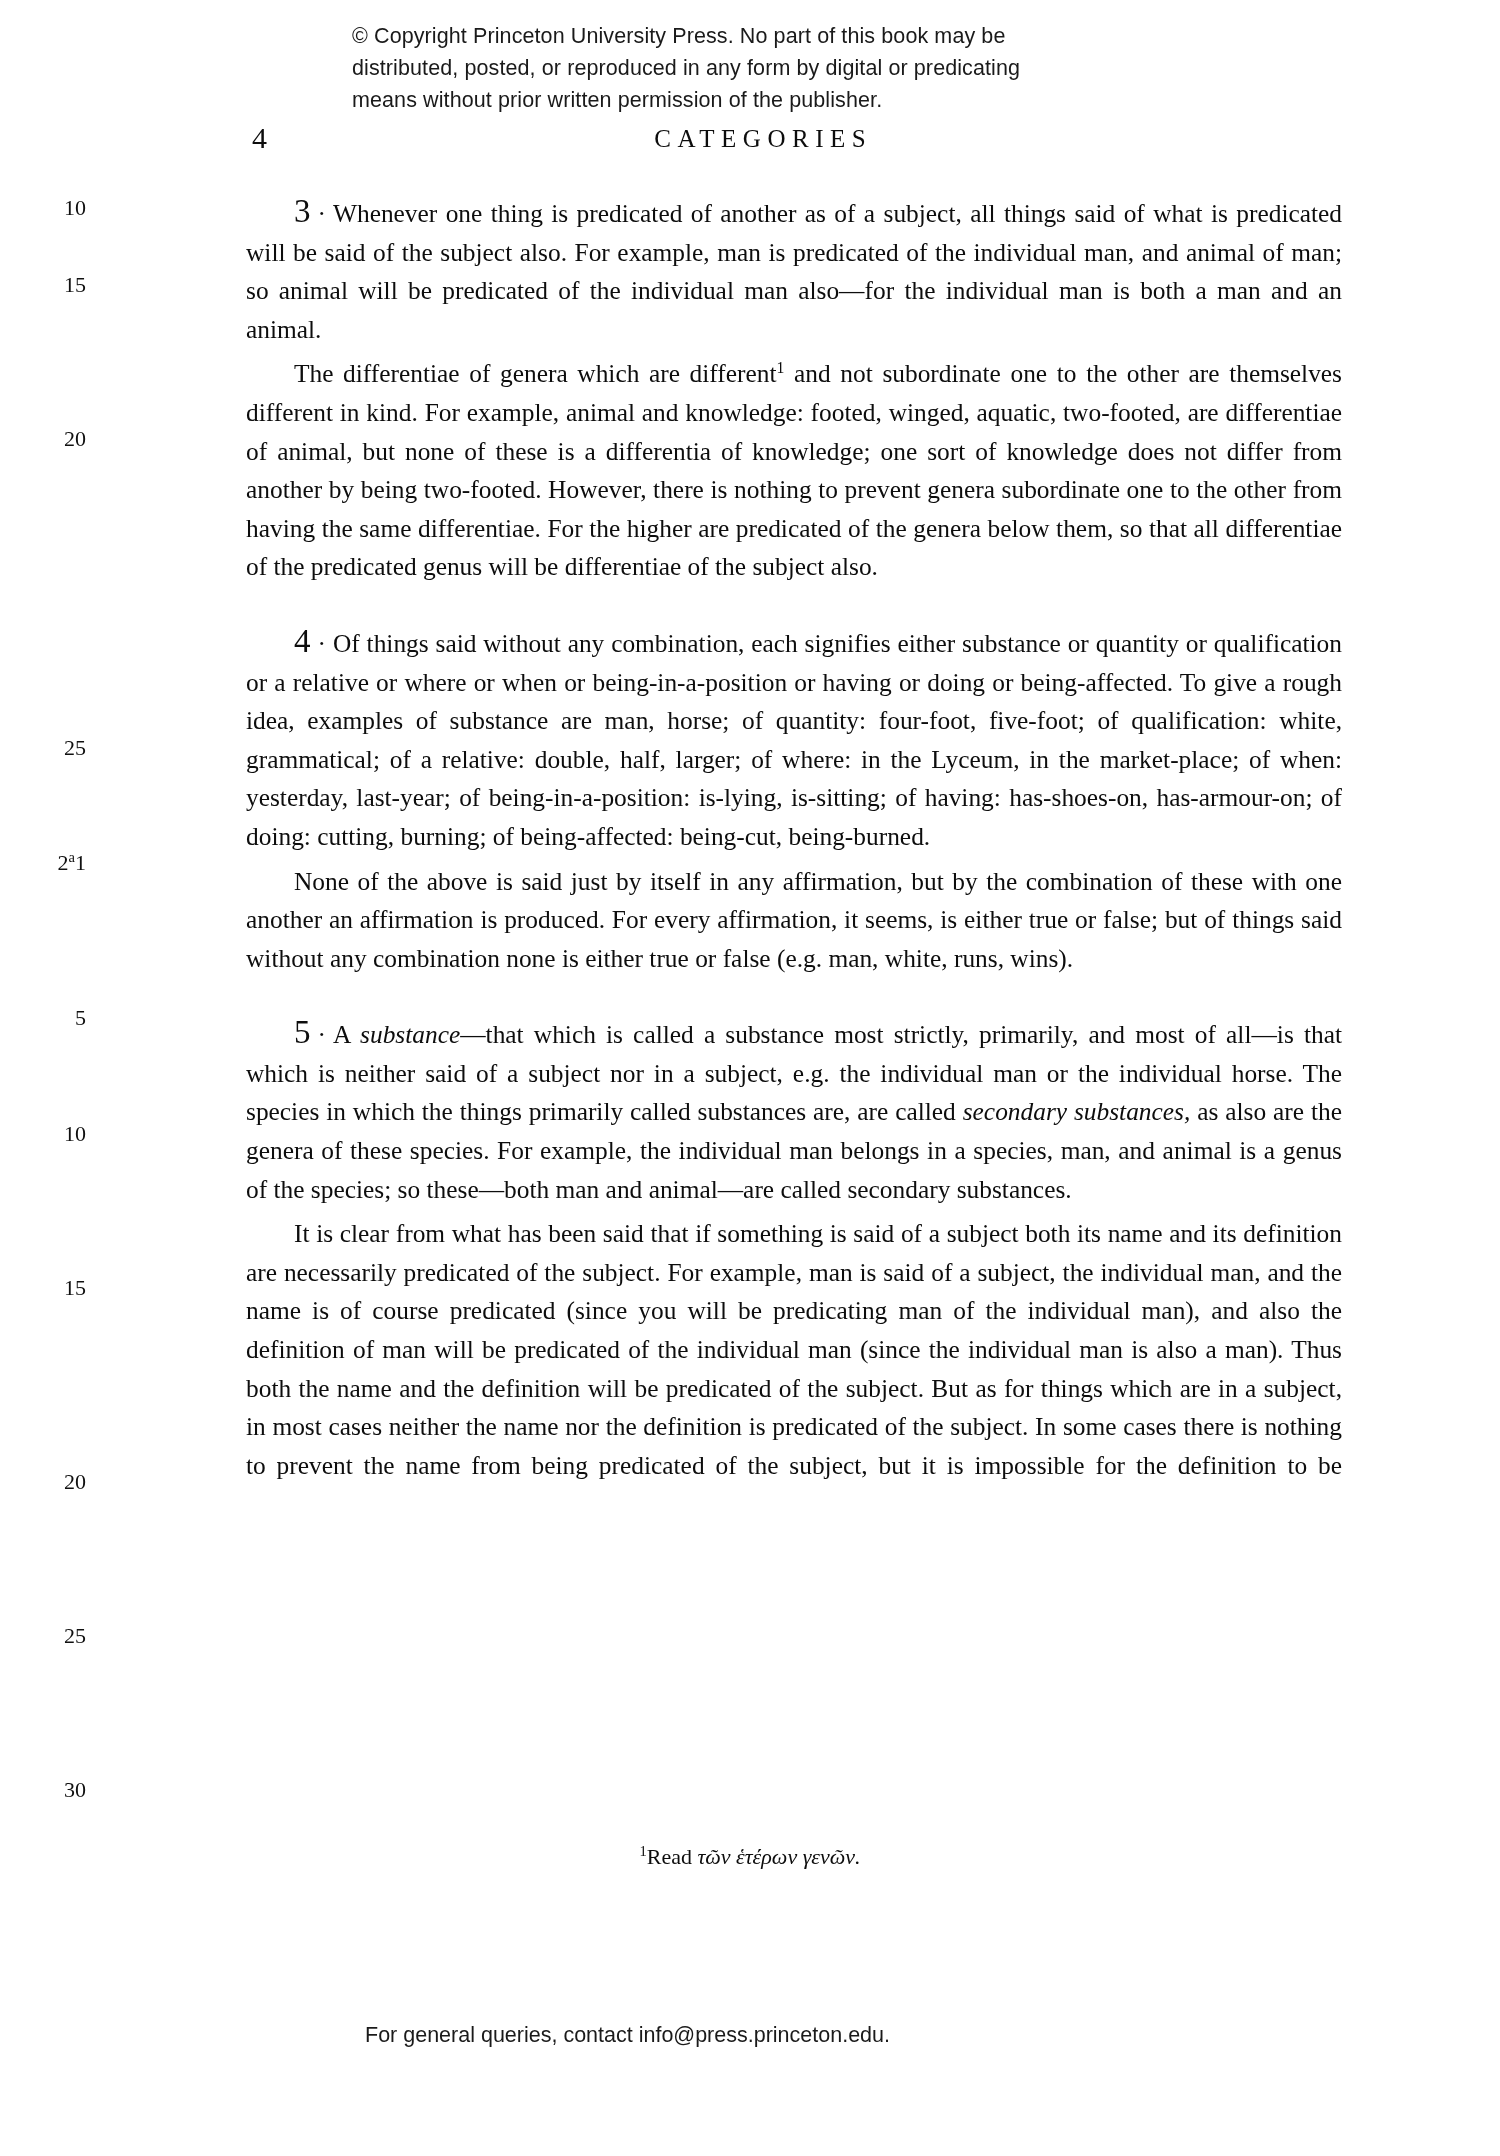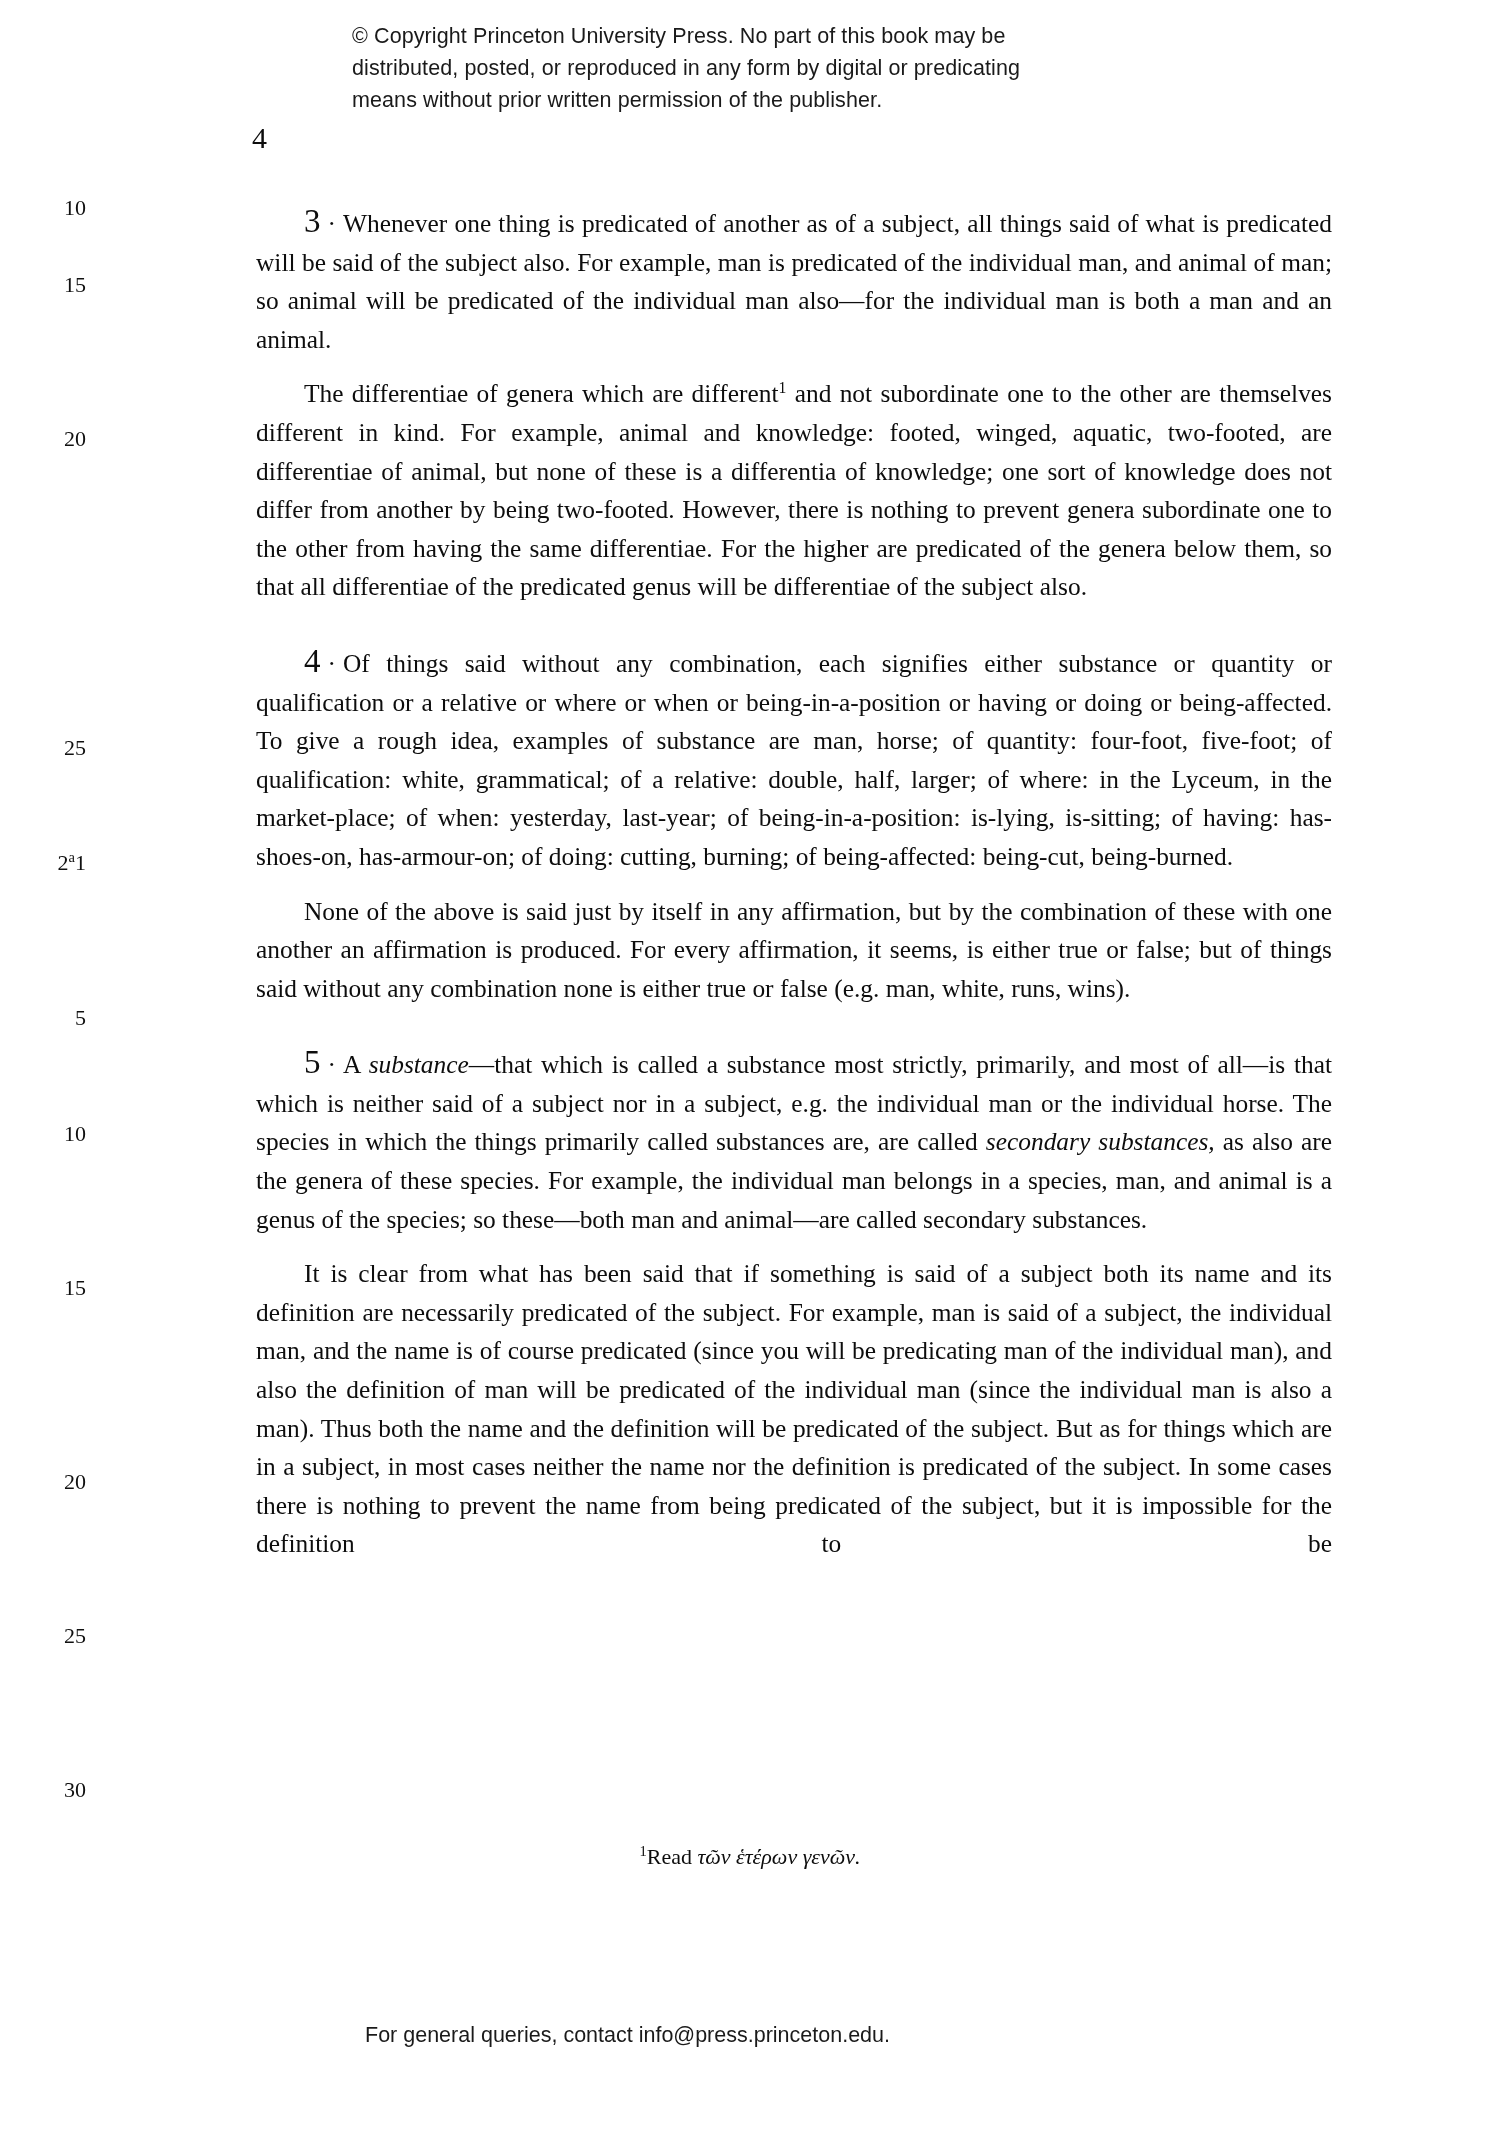--- a/index.html
+++ b/index.html
@@ -62,21 +62,21 @@
   .text-column {
     position: absolute;
     left: 240px;
     top: 188px;
     width: 1108px;
     font-size: 25.4px;
     line-height: 38.6px;
     text-align: justify;
   }
   .para {
-    margin: 16px;
+    margin: 6px;
     text-indent: 0;
   }
   .para.indent { text-indent: 48px; }
   .para.gap-before { margin-top: 38px; }
 
   .section-num {
     font-size: 33px;
     line-height: 0;
     padding-right: 3px;
   }
@@ -150,20 +150,21 @@
 <body>
 
 <div class="copyright">
   <div>© Copyright Princeton University Press. No part of this book may be</div>
   <div>distributed, posted, or reproduced in any form by digital or predicating</div>
   <div>means without prior written permission of the publisher.</div>
 </div>
 
 <div class="running-head">
   <div class="folio">4</div>
+  <div class="head-title">CATEGORIES</div>
 </div>
 
 <div class="line-numbers">
   <div class="lnum" style="top:198px"><span>10</span></div>
   <div class="lnum" style="top:275px"><span>15</span></div>
   <div class="lnum" style="top:429px"><span>20</span></div>
   <div class="lnum" style="top:738px"><span>25</span></div>
   <div class="lnum" style="top:853px"><span>2</span><sup>a</sup><span>1</span></div>
   <div class="lnum" style="top:1008px"><span>5</span></div>
   <div class="lnum" style="top:1124px"><span>10</span></div>

